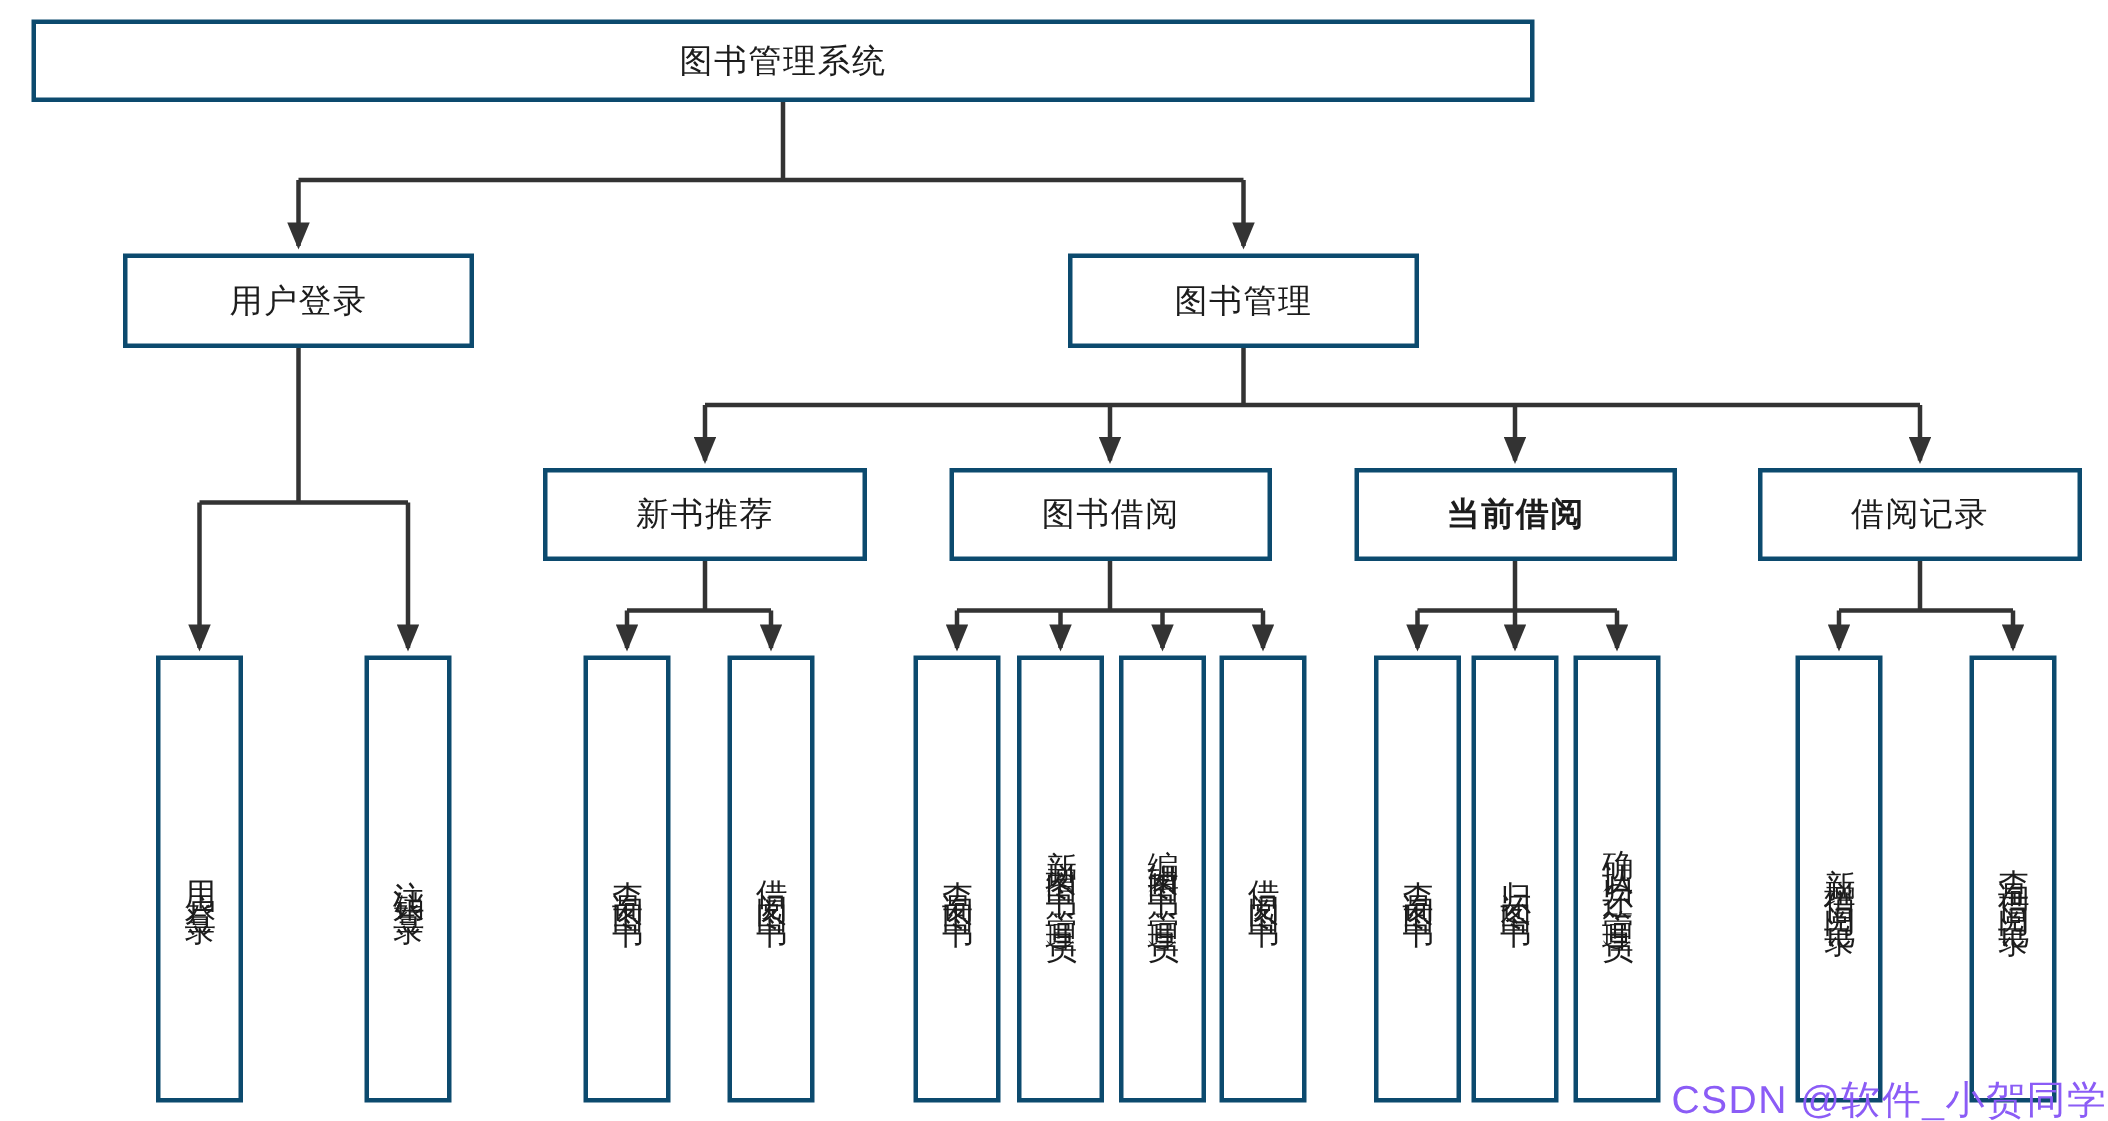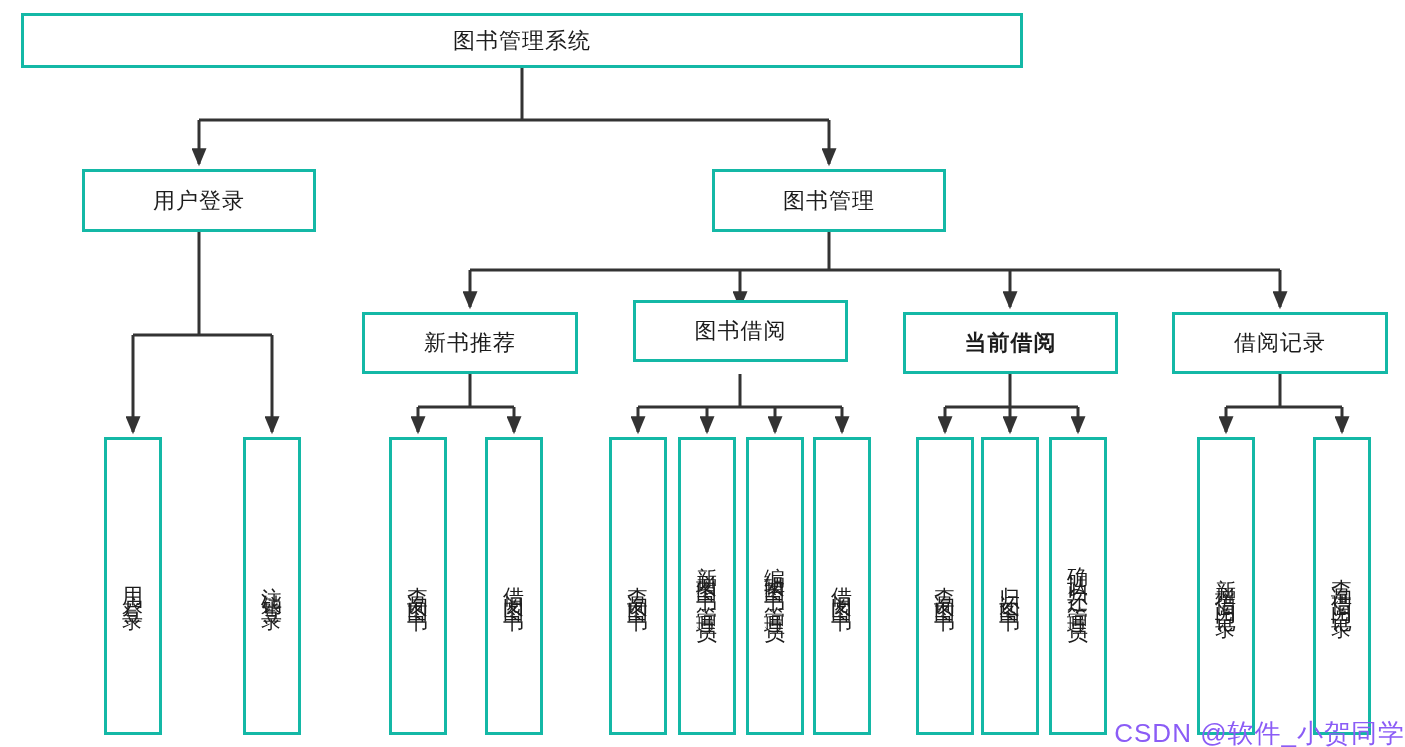--- a/index.html
+++ b/index.html
@@ -15,21 +15,21 @@
   .connectors {
     position: absolute;
     left: 0; top: 0;
     width: 1405px; height: 747px;
     z-index: 1;
   }
   .node {
     position: absolute;
     box-sizing: border-box;
     background: #ffffff;
-    border: 3px solid #14b8a6;
+    border: 3px solid #0c4a6e;
     display: flex;
     align-items: center;
     justify-content: center;
     z-index: 2;
   }
   .hlabel {
     font-size: 22px;
     letter-spacing: 1px;
     white-space: nowrap;
   }
@@ -112,21 +112,21 @@
   <div class="node" style="left:82px; top:169px; width:234px; height:63px;">
     <span class="hlabel">用户登录</span>
   </div>
   <div class="node" style="left:712px; top:169px; width:234px; height:63px;">
     <span class="hlabel">图书管理</span>
   </div>
 
   <div class="node" style="left:362px; top:312px; width:216px; height:62px;">
     <span class="hlabel">新书推荐</span>
   </div>
-  <div class="node" style="left:633px; top:300px; width:215px; height:62px;">
+  <div class="node" style="left:633px; top:312px; width:215px; height:62px;">
     <span class="hlabel">图书借阅</span>
   </div>
   <div class="node" style="left:903px; top:312px; width:215px; height:62px;font-weight:bold;">
     <span class="hlabel">当前借阅</span>
   </div>
   <div class="node" style="left:1172px; top:312px; width:216px; height:62px;">
     <span class="hlabel">借阅记录</span>
   </div>
 
   <div class="node leaf" style="left:104px;">

